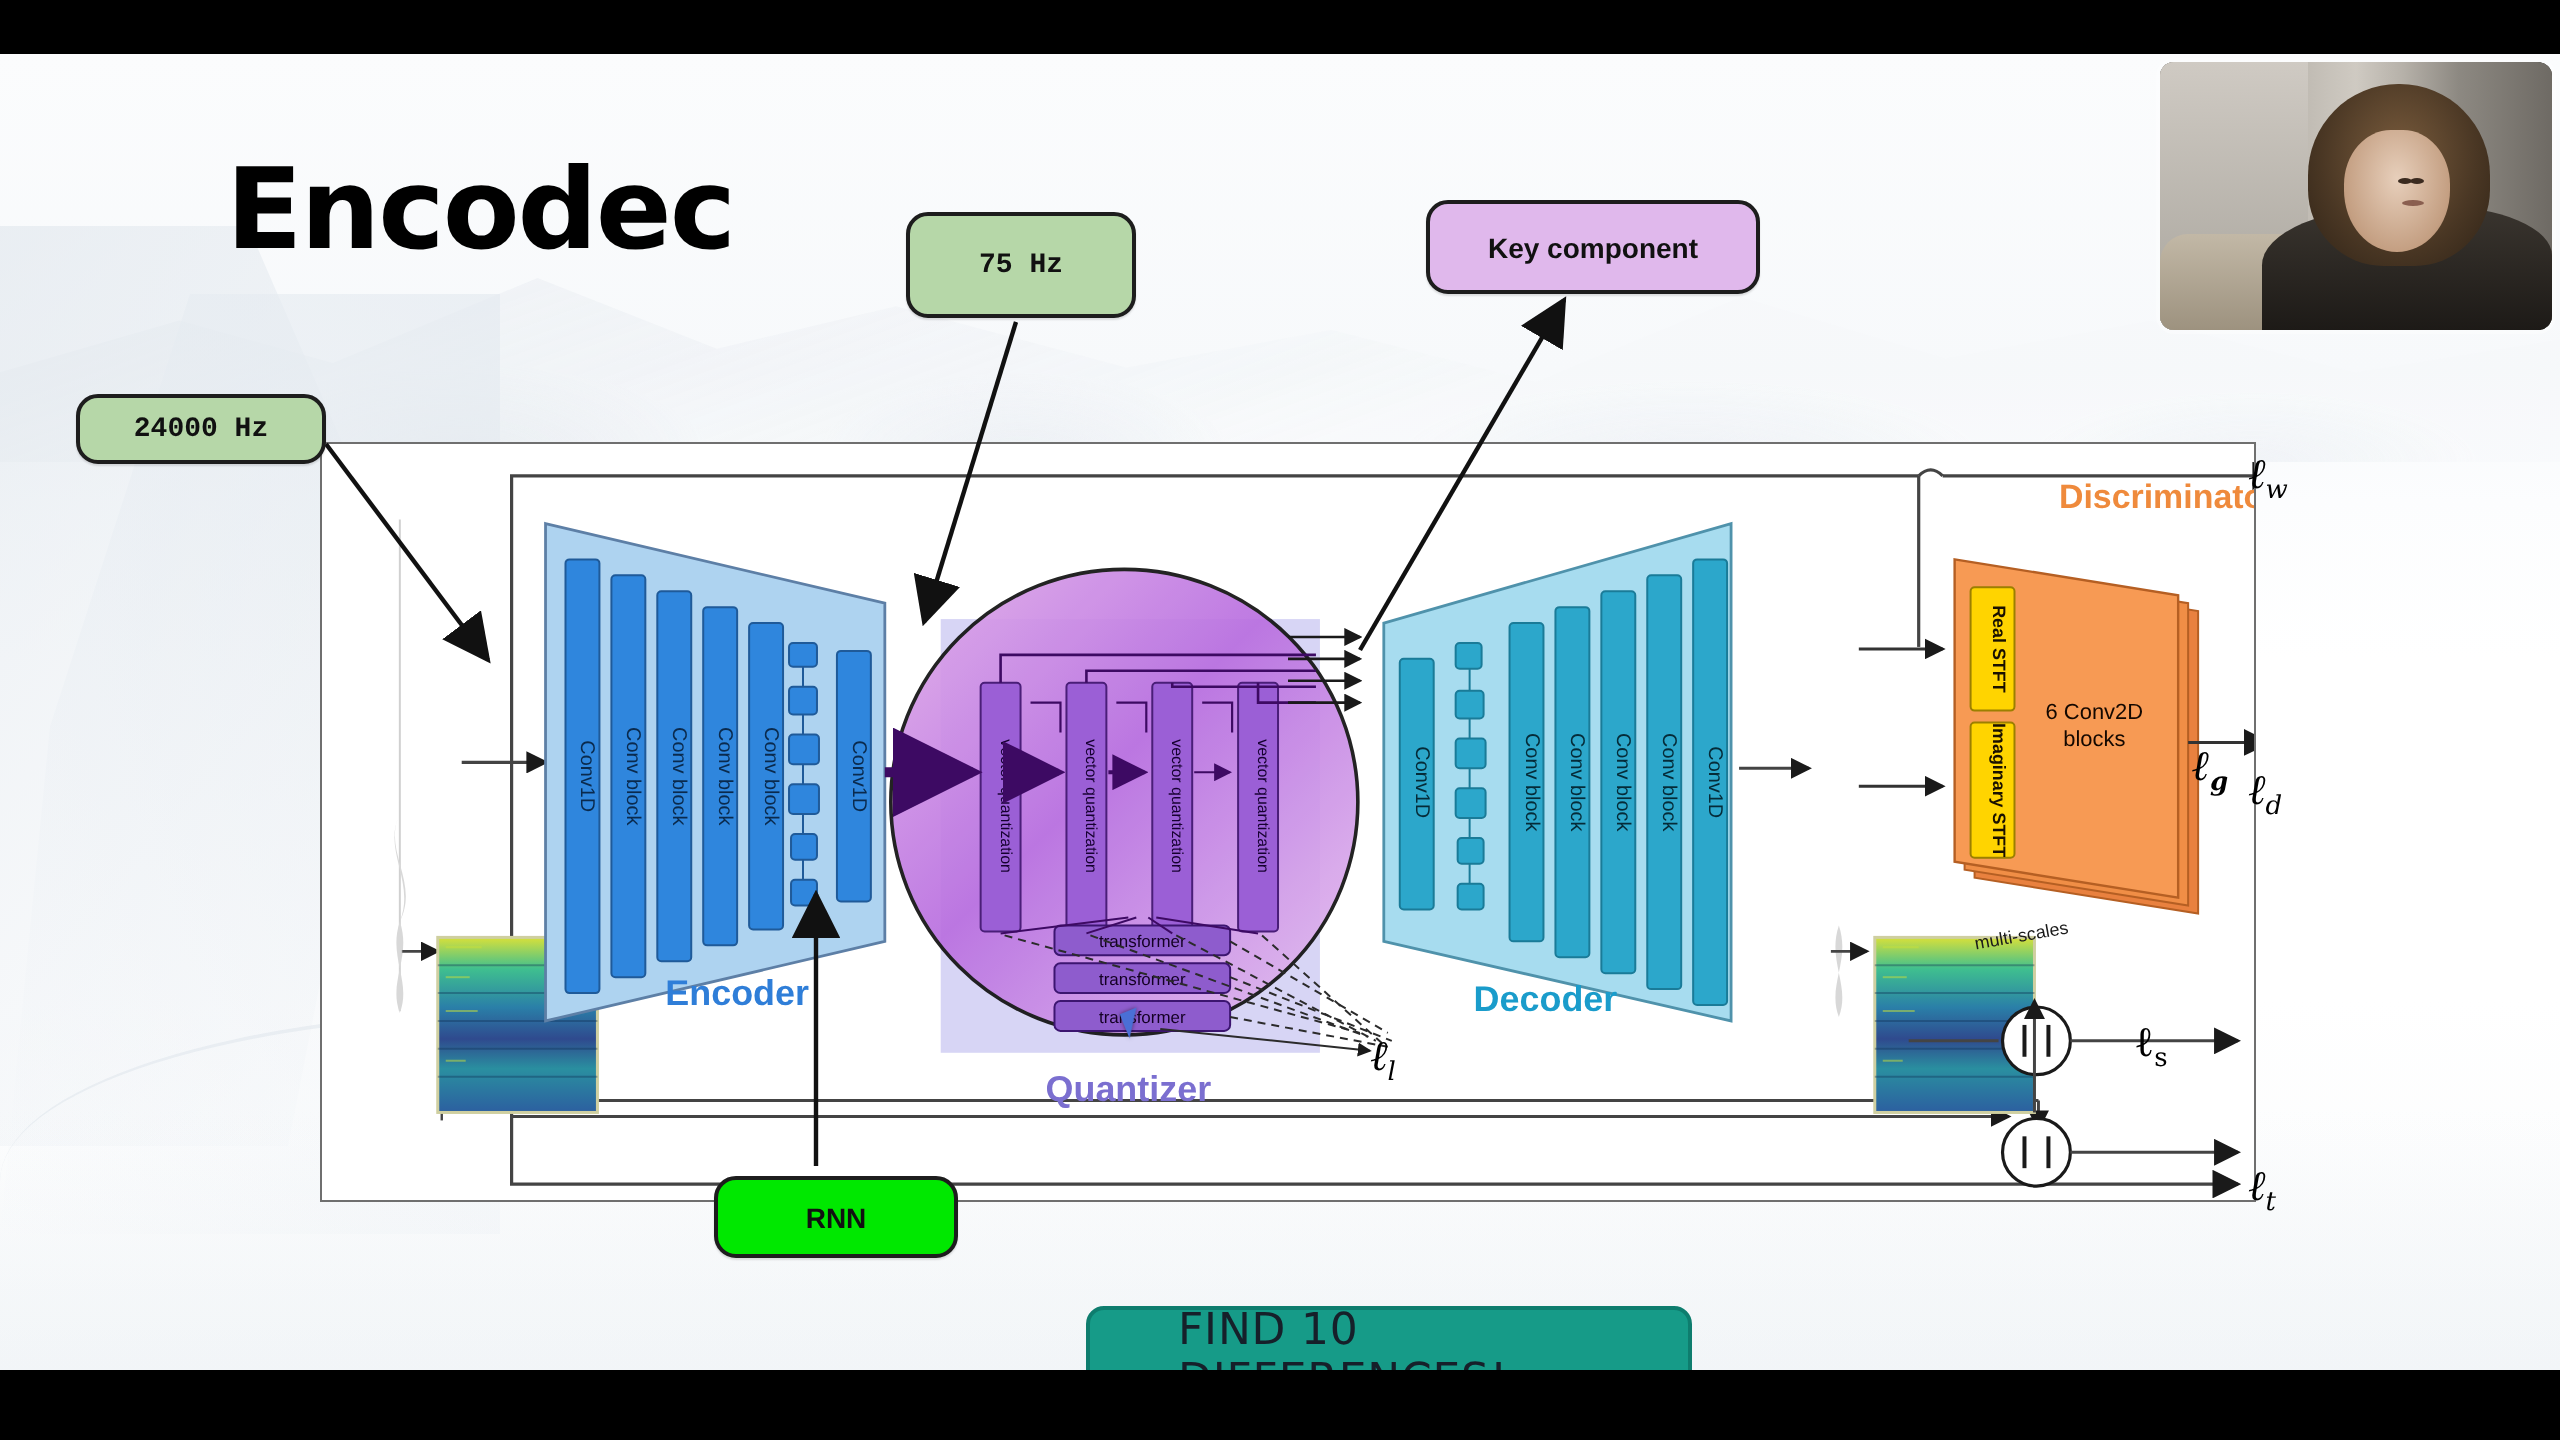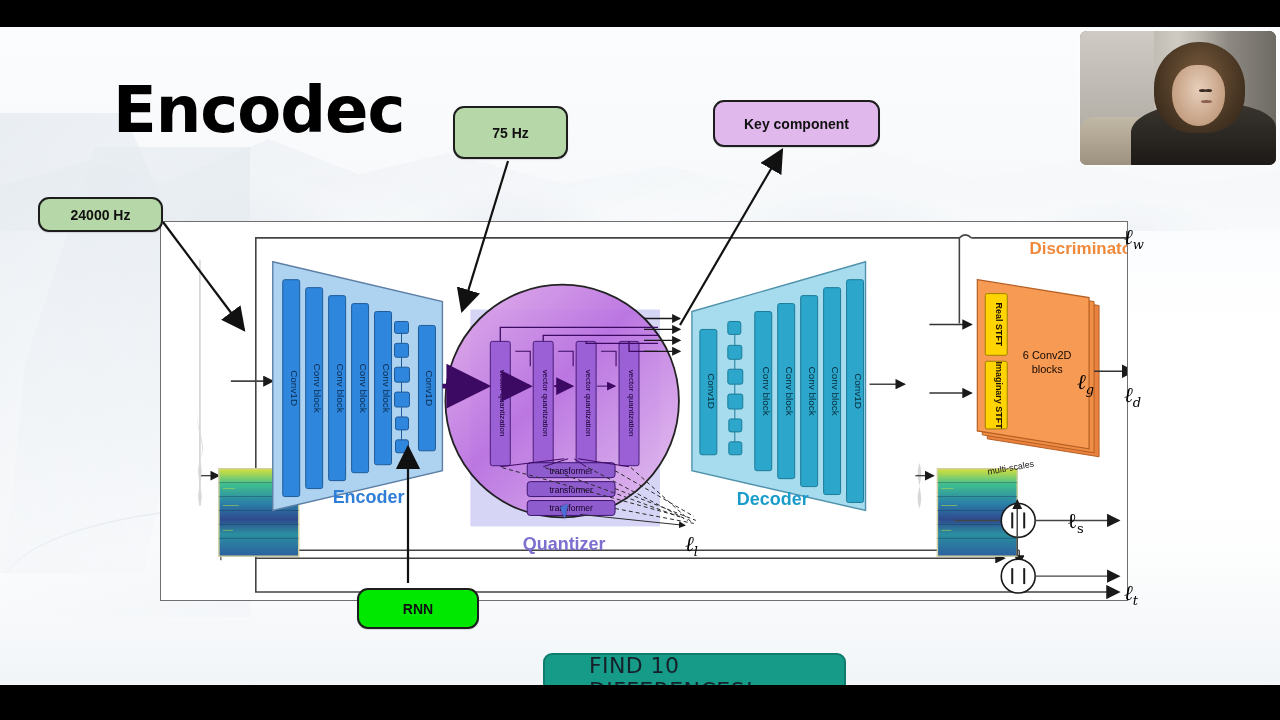--- a/index.html
+++ b/index.html
@@ -62,38 +62,38 @@
   .bg-swash {
     position:absolute; left: 0; bottom: 60px; width: 620px; height: 120px;
     border-top: 2px solid rgba(222,228,235,.9);
     border-radius: 60% 80% 0 0 / 100% 100% 0 0;
     opacity:.6;
   }
 
   
   #title {
     position: absolute; left: 113px; top: 46px;
-    font-size: 64px; font-weight: 700; color: #000;
+    font-size: 56px; font-weight: 700; color: #000;
     letter-spacing: -1px;
     font-family: "DejaVu Sans", sans-serif;
   }
 
   
   .callout {
     position: absolute;
     display: flex; align-items: center; justify-content: center;
     border: 2px solid #1d1d1d;
     border-radius: 11px;
     font-weight: 700;
     font-size: 14px;
     color: #111;
     text-align: center;
     box-shadow: 0 1px 1px rgba(0,0,0,.12);
   }
-  .c-green { background: #b6d7a8; }
+  .c-green { background: #b6d7a8; font-family: Liberation Mono, monospace; }
   .c-purple{ background: #e0b8ec; }
   .c-lime  { background: #00e800; }
   #cb-24000 { left: 38px;  top: 170px; width: 125px; height: 35px; }
   #cb-75    { left: 453px; top: 79px;  width: 115px; height: 53px; }
   #cb-key   { left: 713px; top: 73px;  width: 167px; height: 47px; }
   #cb-rnn   { left: 357px; top: 561px; width: 122px; height: 41px; }
 
   
   #banner {
     position: absolute; left: 543px; top: 626px;
@@ -447,22 +447,22 @@
           <text x="925" y="32" font-size="17" font-weight="700" fill="#ef8a3c" text-anchor="middle" font-family="Liberation Sans, sans-serif">Discriminator</text>
 
           <path d="M770,103 L812,103" stroke="#333" stroke-width="1.5" fill="none" marker-end="url(#arS)"></path>
           <path d="M770,172 L812,172" stroke="#333" stroke-width="1.5" fill="none" marker-end="url(#arS)"></path>
           <path d="M935,150 L975,150" stroke="#333" stroke-width="1.5" fill="none" marker-end="url(#ar)"></path>
         </g>
       </svg>
 
       <div style="position:absolute;left:963px;top:3px;font-family:'DejaVu Serif',serif;font-style:italic;font-size:21px;">ℓ<sub style="font-size:13px">w</sub></div>
       <div style="position:absolute;left:963px;top:118px;font-family:'DejaVu Serif',serif;font-style:italic;font-size:21px;margin-top:43px;">ℓ<sub style="font-size:13px">d</sub></div>
-      <div style="position:absolute;left:916px;top:148px;font-family:'DejaVu Serif',serif;font-style:italic;font-size:21px;">ℓ<sub style="font-size:13px">g</sub></div>
-      <div style="position:absolute;left:524px;top:294px;font-family:'DejaVu Serif',serif;font-style:italic;font-size:21px;margin-top:16px;">ℓ<sub style="font-size:13px">l</sub></div>
+      <div style="position:absolute;left:935px;top:148px;font-family:'DejaVu Serif',serif;font-style:italic;font-size:21px;font-weight:bold;">ℓ<sub style="font-size:13px">g</sub></div>
+      <div style="position:absolute;left:524px;top:294px;font-family:'DejaVu Serif',serif;font-style:italic;font-size:21px;">ℓ<sub style="font-size:13px">l</sub></div>
       <div style="position:absolute;left:906px;top:287px;font-family:'DejaVu Serif',serif;font-size:21px;">ℓ<sub style="font-size:13px">s</sub></div>
       <div style="position:absolute;left:963px;top:343px;font-family:'DejaVu Serif',serif;font-style:italic;font-size:21px;margin-top:16px;">ℓ<sub style="font-size:13px">t</sub></div>
     </div>
 
     <svg style="position:absolute;inset:0;width:1280px;height:658px;pointer-events:none;">
       <defs>
         <marker id="big" markerWidth="11" markerHeight="11" refX="10" refY="5.5" orient="auto">
           <path d="M0,0 L11,5.5 L0,11 z" fill="#111"></path>
         </marker>
       </defs>

